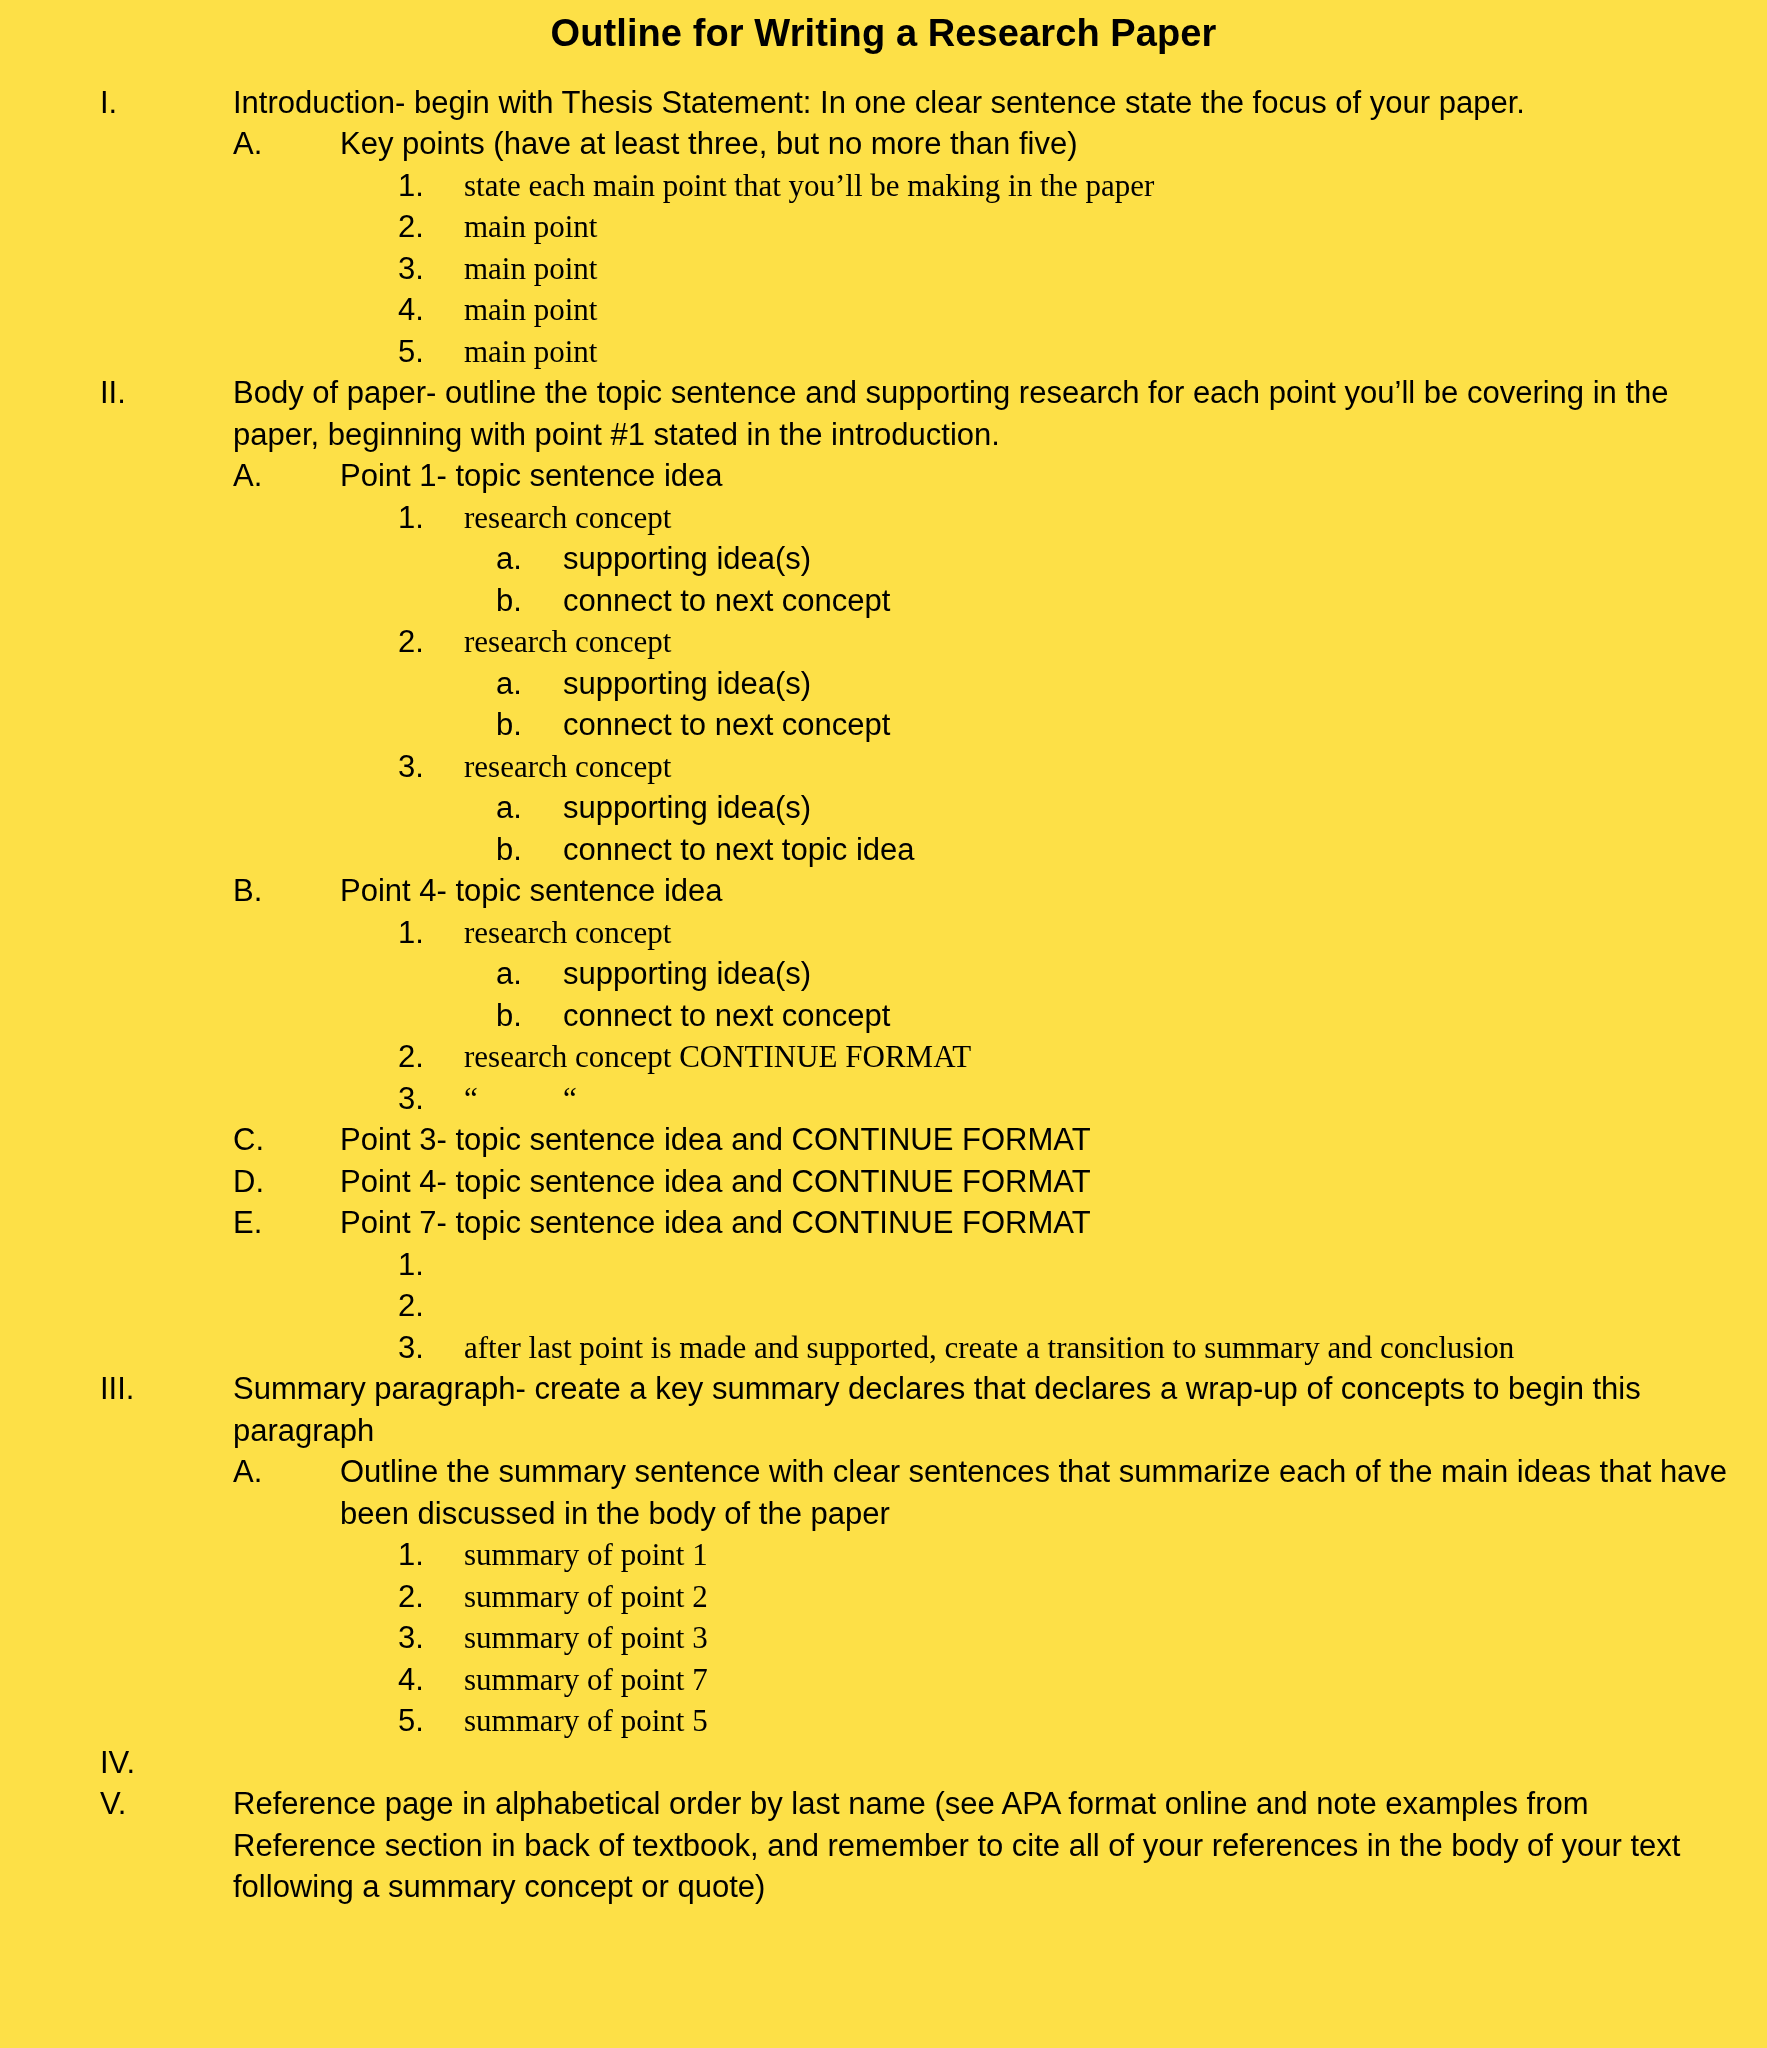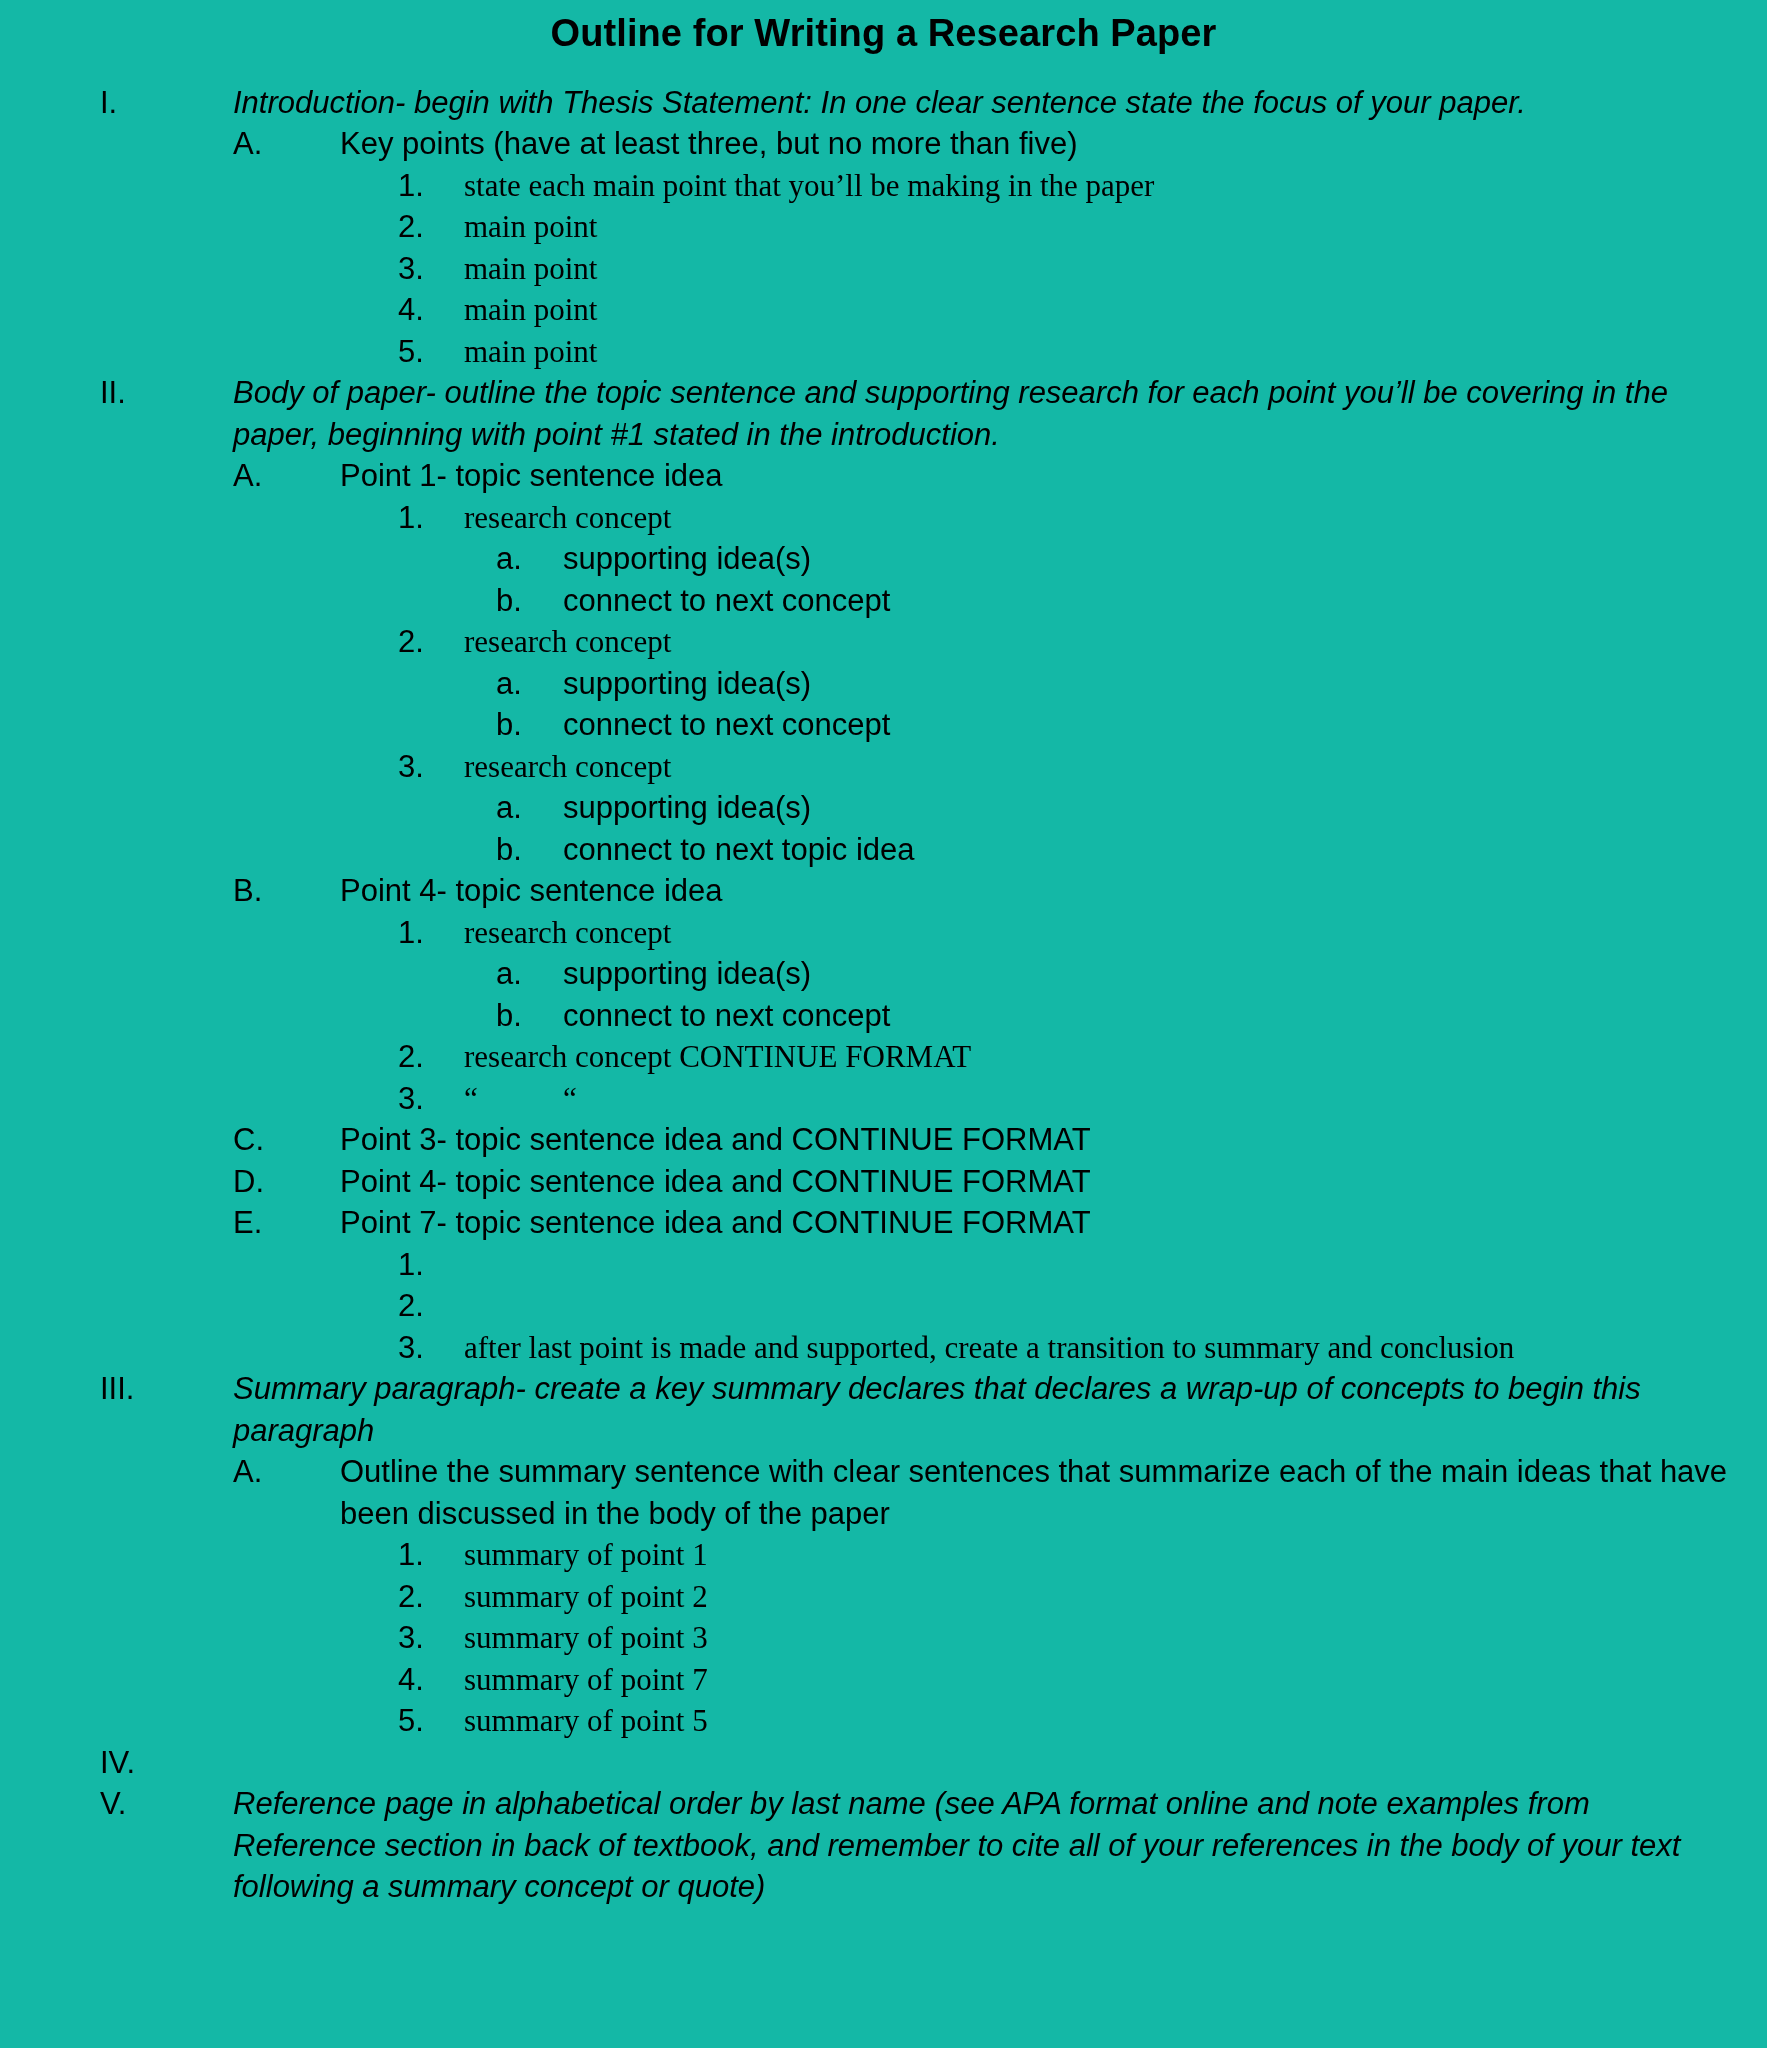--- a/index.html
+++ b/index.html
@@ -13,21 +13,21 @@
     height: 2048px;
     font-family: "Liberation Sans", sans-serif;
     color: #000000;
     overflow: hidden;
   }
 
   .page {
     position: relative;
     width: 1767px;
     height: 2048px;
-    background: #14b8a6;
+    background: #fde047;
     box-sizing: border-box;
   }
 
   .doc-title {
     text-align: center;
     font-size: 38px;
     font-weight: bold;
     line-height: 1.05;
     padding-top: 14px;
     margin: 0 0 28px 0;
@@ -51,21 +51,21 @@
   .text {
     flex: 1 1 auto;
     white-space: normal;
   }
 
   
   .lvl-roman {
     padding-left: 100px;
   }
   .lvl-roman > .marker { width: 133px; }
-  .lvl-roman > .text   { max-width: 1455px; font-style: italic; }
+  .lvl-roman > .text   { max-width: 1455px; }
 
   
   .lvl-alpha {
     padding-left: 233px;
   }
   .lvl-alpha > .marker { width: 63px; }
   .lvl-alpha > .text   { max-width: 1390px; margin-left: 44px; }
 
   
   .lvl-num {

